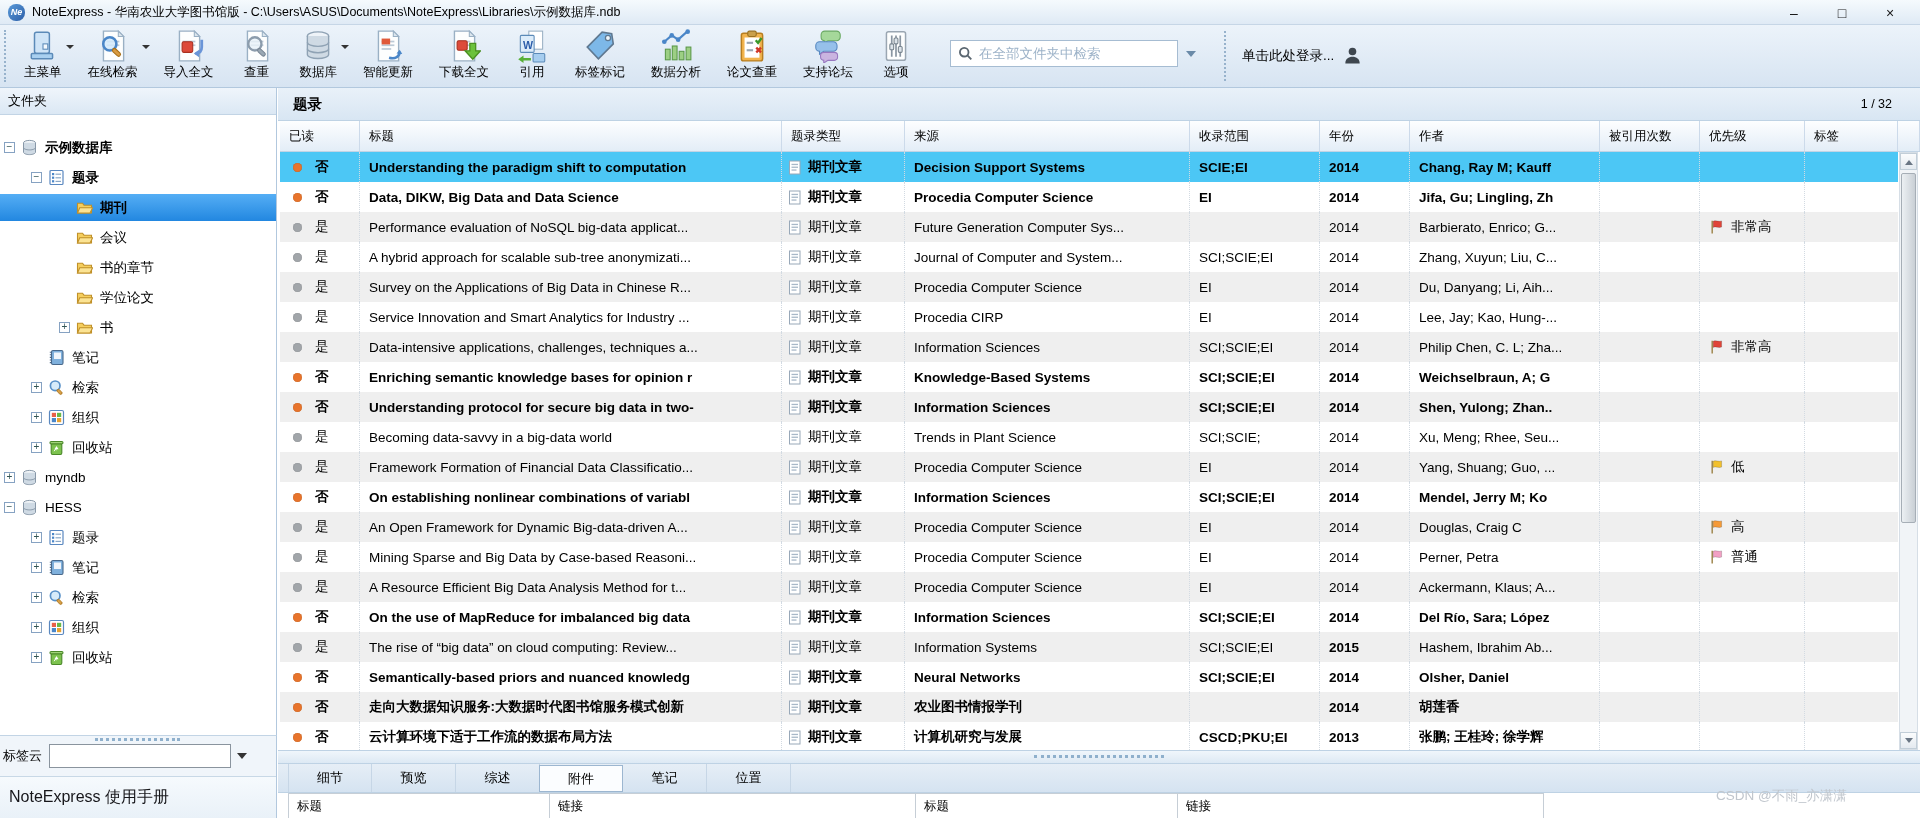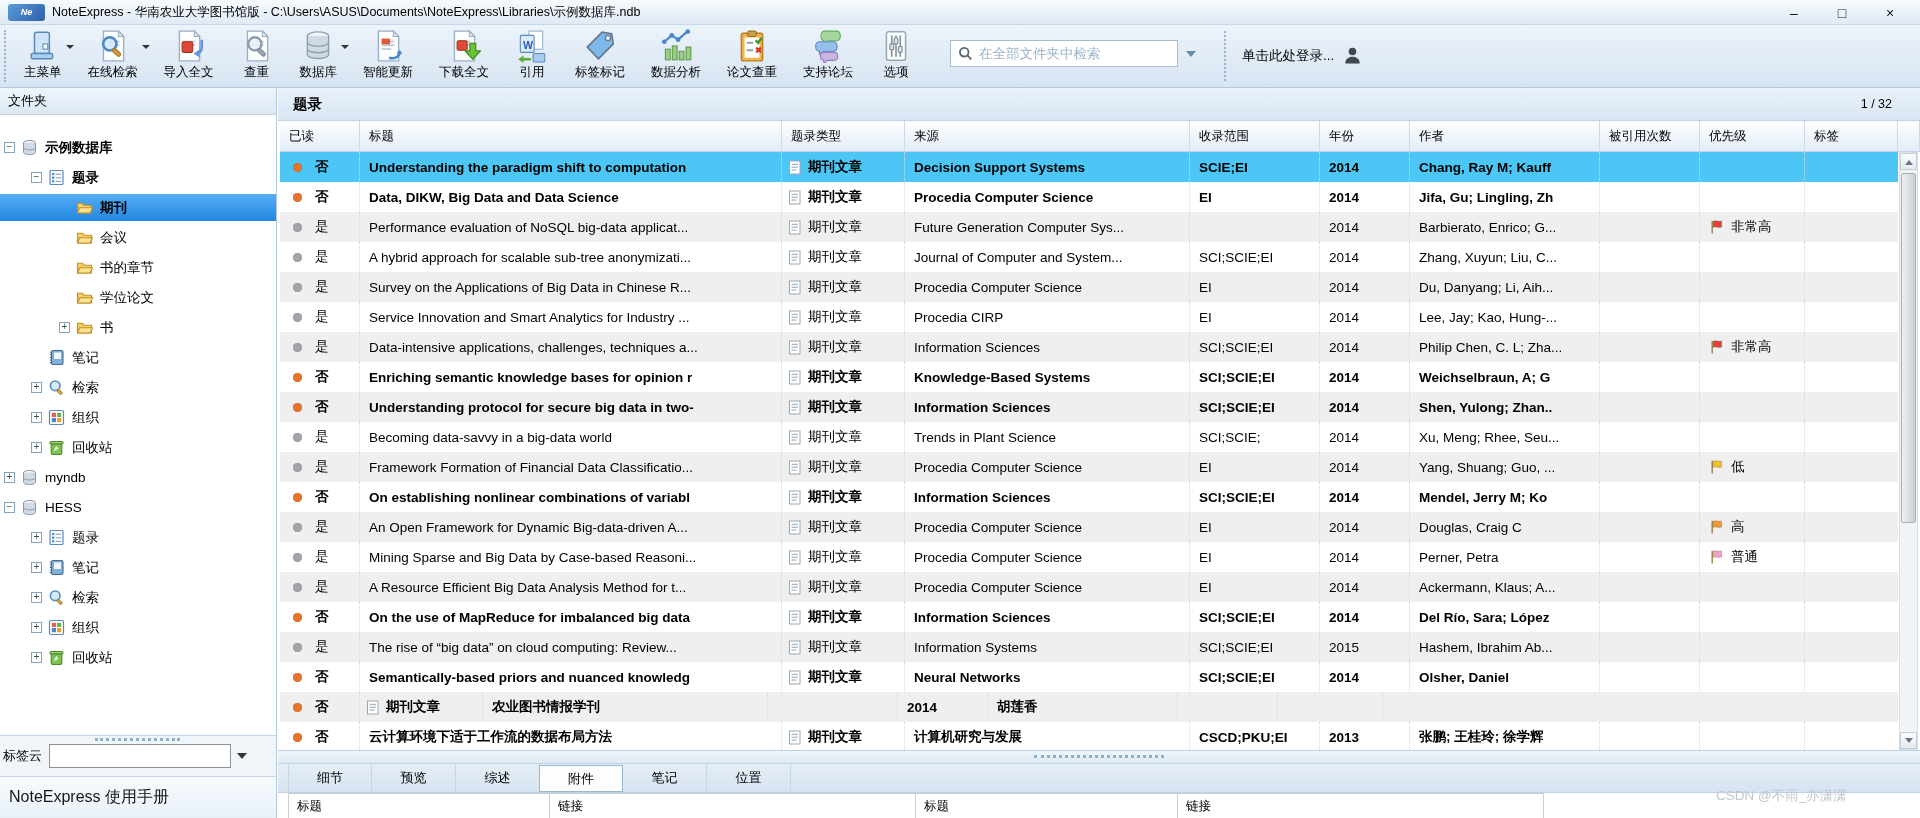--- a/index.html
+++ b/index.html
@@ -3,21 +3,21 @@
 <meta charset="utf-8">
 <style>
   * { margin:0; padding:0; box-sizing:border-box; }
   html,body { width:1920px; height:818px; overflow:hidden; }
   body { font-family:"Liberation Sans","DejaVu Sans",sans-serif; font-size:13px; color:#000; background:#fff; position:relative; }
 
   
   .titlebar { position:absolute; left:0; top:0; width:1920px; height:25px;
     background:linear-gradient(#f5fafd,#dfeaf5); border-bottom:1px solid #c6d6e6;
     display:flex; align-items:center; }
-  .app-logo { width:37px; height:17px; margin:0 7px 0 8px; border-radius:3px; flex:none;
+  .app-logo { width:17px; height:17px; margin:0 7px 0 8px; border-radius:8px; flex:none;
     background:linear-gradient(135deg,#5b9bd9,#2c5fa8); color:#fff; font-size:9px;
     font-style:italic; font-weight:bold; display:flex; align-items:center; justify-content:center; }
   .title-text { font-size:12.5px; white-space:nowrap; }
   .win-controls { position:absolute; right:6px; top:0; height:25px; display:flex; }
   .win-btn { width:48px; height:25px; display:flex; align-items:center; justify-content:center;
     font-size:14px; color:#1a1a1a; }
 
   
   .toolbar { position:absolute; left:0; top:25px; width:1920px; height:63px;
     background:linear-gradient(#ecf3fa,#d7e4f2); border-bottom:1px solid #b2c8de;
@@ -1140,21 +1140,21 @@
             <rect x="3.5" y="9.4" width="5" height="1.3" fill="#a8b8c8"></rect>
           </svg></span>
         <span>期刊文章</span>
       </div>
       <div class="cell" style="width: 285px;">
         <span>Information Systems</span>
       </div>
       <div class="cell" style="width: 130px;">
         <span>SCI;SCIE;EI</span>
       </div>
-      <div class="cell" style="width: 90px;">
+      <div class="cell" style="width: 90px; font-weight: bold;">
         <span>2015</span>
       </div>
       <div class="cell" style="width: 190px;">
         <span>Hashem, Ibrahim Ab...</span>
       </div>
       <div class="cell" style="width: 100px;">
         <span></span>
       </div>
       <div class="cell" style="width: 105px;"></div>
       <div class="cell" style="width: 93px; border-right: none;"></div>
@@ -1191,20 +1191,23 @@
       <div class="cell" style="width: 100px;">
         <span></span>
       </div>
       <div class="cell" style="width: 105px;"></div>
       <div class="cell" style="width: 93px; border-right: none;"></div>
     </div>
     <div class="row alt unread" style="top: 540px;">
       <div class="cell" style="width: 80px;">
         <span class="dot u"></span>
         <span>否</span>
+      </div>
+      <div class="cell" style="width: 422px;">
+        <span>走向大数据知识服务:大数据时代图书馆服务模式创新</span>
       </div>
       <div class="cell" style="width: 123px; padding-left: 6px;">
         <span class="type-icon"><svg xmlns="http://www.w3.org/2000/svg" viewBox="0 0 14 15" width="100%" height="100%">
             <rect x="1.5" y="1" width="10.5" height="13" fill="#fff" stroke="#98a8b8"></rect>
             <rect x="3.5" y="3.8" width="6.5" height="1.3" fill="#a8b8c8"></rect>
             <rect x="3.5" y="6.6" width="6.5" height="1.3" fill="#a8b8c8"></rect>
             <rect x="3.5" y="9.4" width="5" height="1.3" fill="#a8b8c8"></rect>
           </svg></span>
         <span>期刊文章</span>
       </div>

